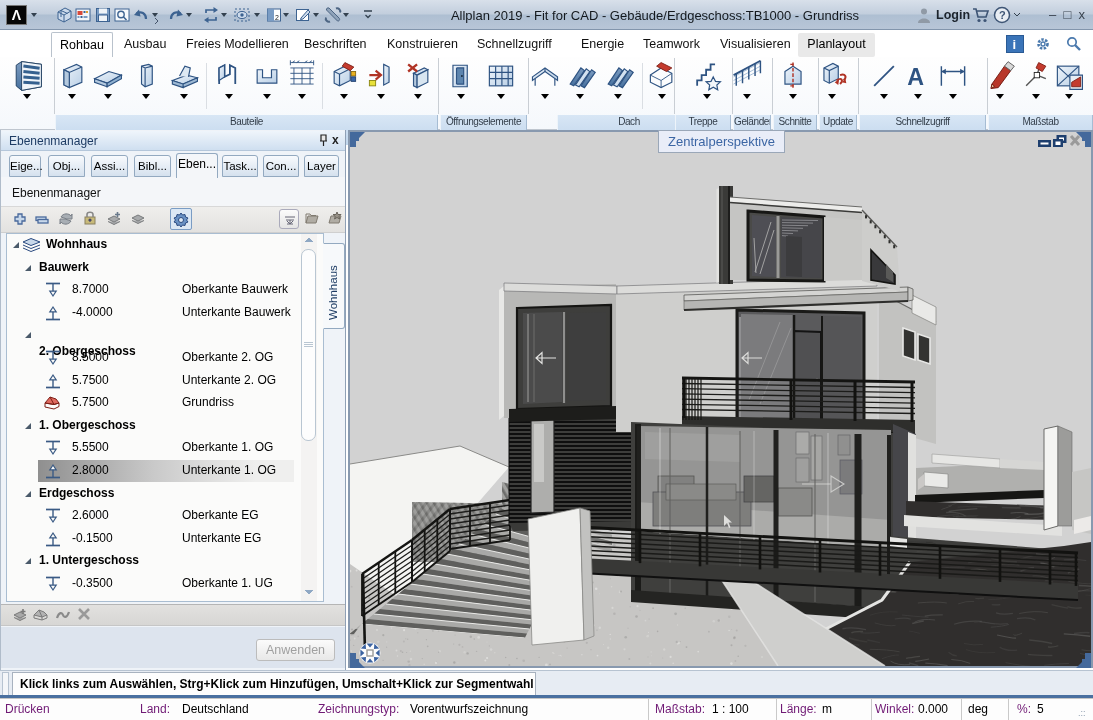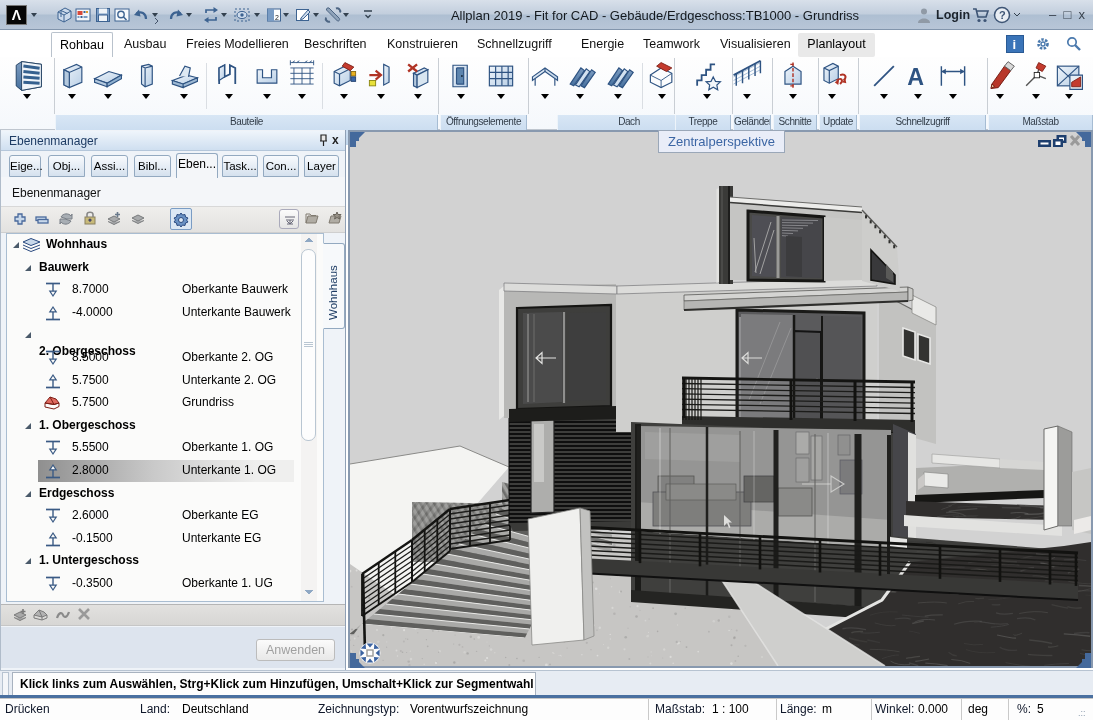--- a/index.html
+++ b/index.html
@@ -33,21 +33,21 @@
 #pbottool{left:1px;top:604px;width:344px;height:22px;background:linear-gradient(#e2e1df,#d7d6d4);border-top:1px solid #b5b5b5;border-bottom:1px solid #c6c6c6}
 #pbottom{left:1px;top:627px;width:344px;height:41px;background:#dde4ee}
 #anwenden{position:absolute;left:256px;top:639px;width:79px;height:22px;background:linear-gradient(#fbfbfb,#e8e8e8);border:1px solid #bcbcbc;border-radius:3px;color:#a0a0a0;text-align:center;line-height:20px;font-size:12.5px}
 #viewport{left:348px;top:130px;width:745px;height:538px;border:2px solid #8899af;background:#d2d2d2}
 #vplabel{left:658px;top:130px;width:127px;height:23px;background:#e9edf8;border:1px solid #9aa7b8;color:#3c66a4;font-size:13px;text-align:center;line-height:22px;z-index:5}
 #promptbar{left:0;top:670px;width:1093px;height:27px;background:#e7ecf3;border-top:1px solid #b7c3d1}
 #promptbox{position:absolute;left:12px;top:672px;width:524px;height:24px;background:#fdfdfd;border:1px solid #a8b2bf;font-weight:bold;font-size:12px;line-height:22px;padding-left:7px;color:#000}
 #bluebar{left:0;top:695px;width:1093px;height:3px;background:#4a70a0}
 #statusbar{left:0;top:698px;width:1093px;height:22px;background:#fdfdfd;border-top:1px solid #c5c5c5;font-size:12px;color:#000}
 .sv{position:absolute;top:699px;width:1px;height:21px;background:#c9c9c9}
-.slab{position:absolute;top:702px;color:#0f172a}
+.slab{position:absolute;top:702px;color:#701a75}
 .sval{position:absolute;top:702px;color:#000}
 </style></head><body>
 <div class="abs" id="titlebar"></div>
 <div class="abs" id="logo">Λ</div>
 <div class="abs" style="left:31px;top:13px;width:0;height:0;border-left:3px solid transparent;border-right:3px solid transparent;border-top:4px solid #33414f"></div>
 <svg class="abs" style="left:54px;top:5px" width="20" height="20" viewBox="0 0 20 20">
     <path d="M4 7 L11 3 L17 6 L17 13 L10 17 L4 14 Z" fill="#ccdaeb" stroke="#3d6391"></path>
     <path d="M4 7 L10 10 L17 6 M10 10 L10 17 M7 5.5 L13.5 8.5 M7 12 L7 5.5" stroke="#3d6391" fill="none"></path>
   </svg>
 <svg class="abs" style="left:73px;top:5px" width="20" height="20" viewBox="0 0 20 20">

